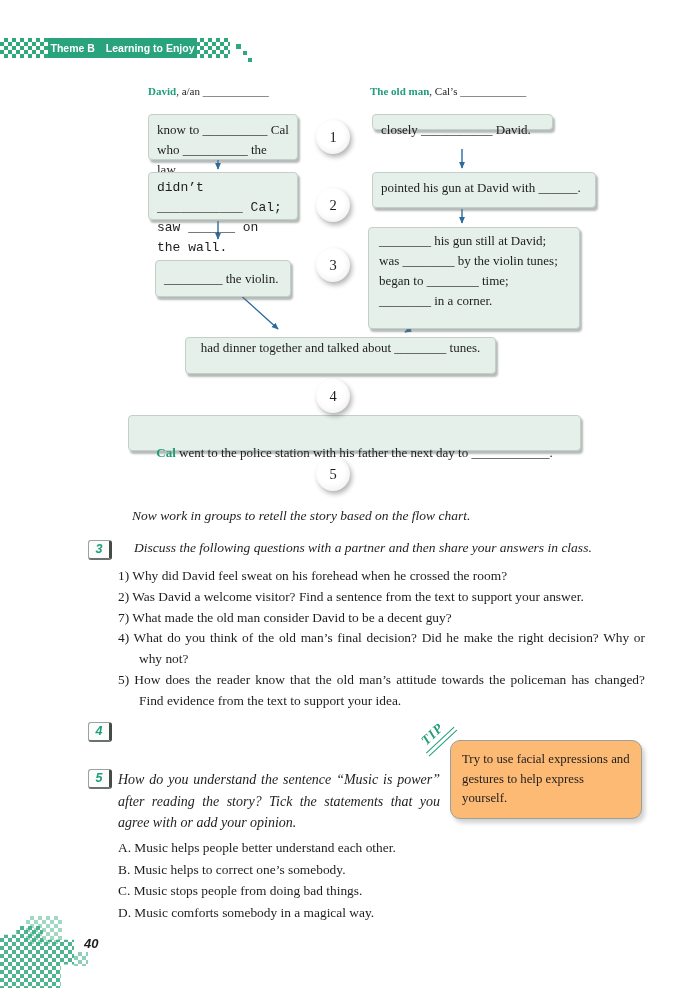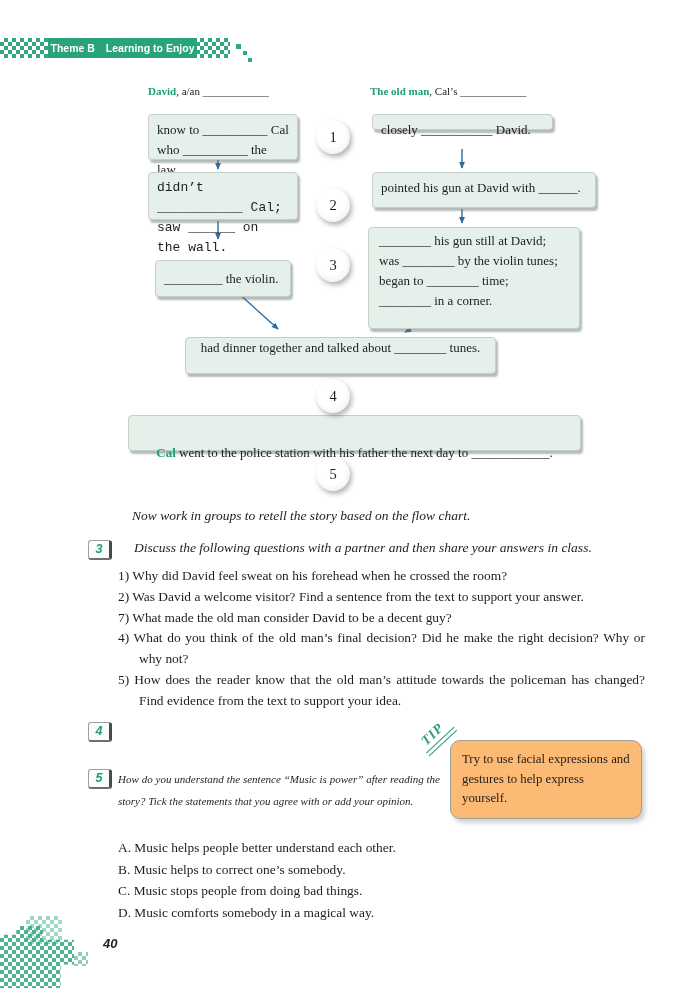--- a/index.html
+++ b/index.html
@@ -51,35 +51,35 @@
          border-right:3px solid #454b47;border-bottom:2px solid #6b726d;border-radius:3px;
          color:#1f9e79;font:italic bold 12.5px "Liberation Sans",sans-serif;
          text-align:center;line-height:16px;box-sizing:content-box;}
   .bg3{left:88px;top:540px;}
   .bg4{left:88px;top:722px;}
   .bg5{left:88px;top:769px;}
   .t3-text{position:absolute;left:118px;top:540px;width:525px;font-style:italic;font-size:13.5px;margin-left:16px;}
   .qs{position:absolute;left:118px;top:566px;width:527px;font-size:13.4px;line-height:20.8px;}
   .q{text-align:justify;padding-left:21px;text-indent:-21px;}
   .t4-text{position:absolute;left:118px;top:722px;width:308px;font-style:italic;font-size:13.5px;line-height:21px;}
-  .t5-text{position:absolute;left:118px;top:769px;width:322px;font-style:italic;font-size:11px;
+  .t5-text{position:absolute;left:118px;top:769px;width:322px;font-style:italic;font-size:14px;
            line-height:21.5px;text-align:justify;}
   .opts{position:absolute;left:118px;top:837px;font-size:13.4px;line-height:21.5px;}
 
   
   .tip-box{position:absolute;left:450px;top:740px;width:168px;padding:9px 11px;background:#fdba74;
            border:1.5px solid #9aa09c;border-radius:10px;box-shadow:3px 4px 4px rgba(0,0,0,.18);
            font-size:12.8px;line-height:19.5px;}
   .tip-label{position:absolute;left:433px;top:731px;transform:rotate(-43deg);transform-origin:left bottom;
              color:#1f9e79;font:italic bold 13.5px "Liberation Serif",serif;letter-spacing:1px;}
   .tip-label::after{content:"";display:block;width:38px;height:3px;margin-top:1px;margin-left:-5px;
              border-top:1.3px solid #1f9e79;border-bottom:1.3px solid #1f9e79;}
 
   
-  .pagenum{position:absolute;left:84px;top:936px;font:italic bold 13px "Liberation Sans",sans-serif;margin-left:19px;}
+  .pagenum{position:absolute;left:84px;top:936px;font:italic bold 13px "Liberation Sans",sans-serif;}
   .deco1{left:0;top:926px;width:74px;height:62px;opacity:.85;
          clip-path:polygon(0 14%,22% 14%,22% 0,58% 0,58% 22%,100% 22%,100% 62%,82% 62%,82% 100%,0 100%);}
   .deco2{left:26px;top:916px;width:36px;height:28px;opacity:.45;}
   .deco3{left:74px;top:952px;width:14px;height:14px;opacity:.55;}
 </style>
 </head>
 <body>
 
 <div class="page">
 

